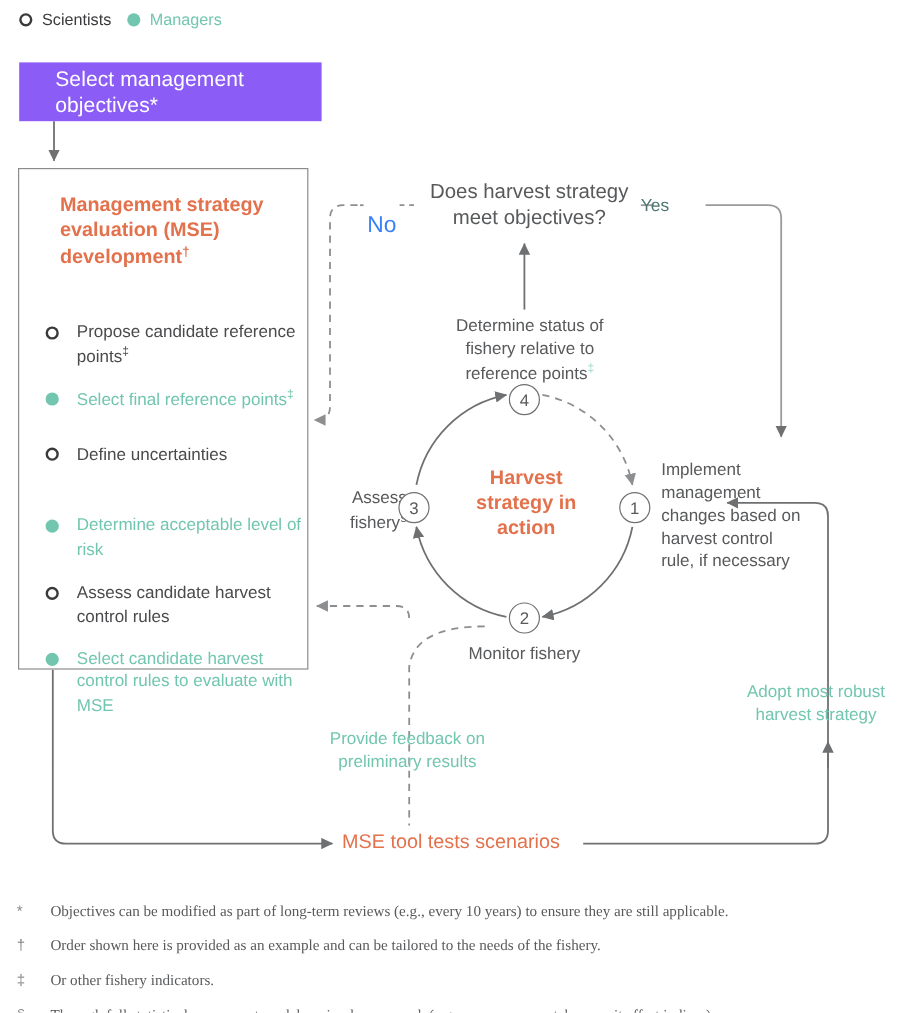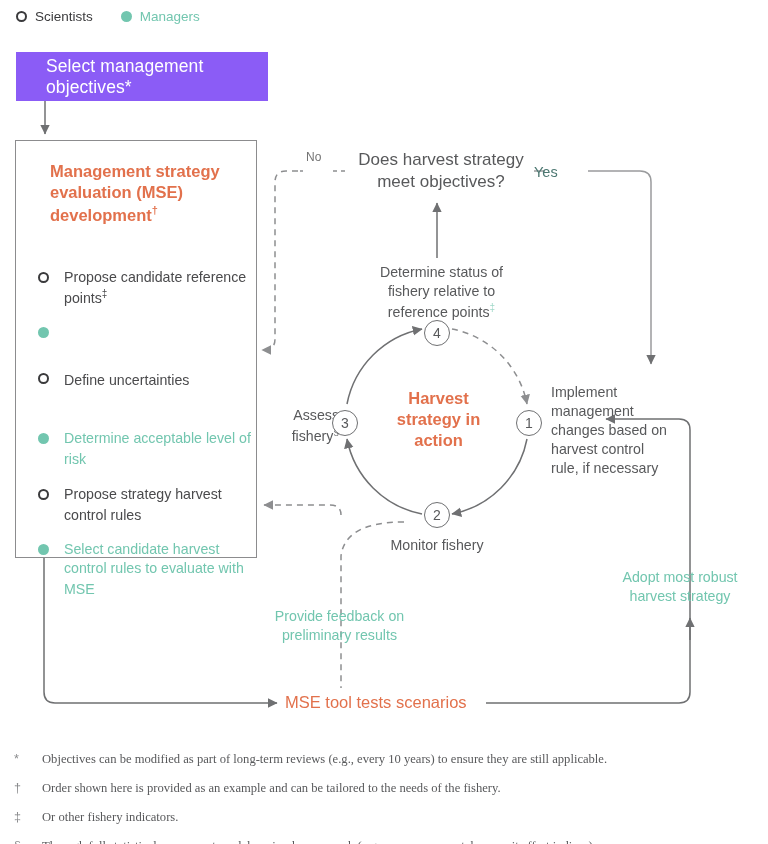--- a/index.html
+++ b/index.html
@@ -5,21 +5,21 @@
   html,body{margin:0;padding:0;}
   body{
     width:768px;height:844px;position:relative;background:#ffffff;
     font-family:"Liberation Sans", sans-serif;
     color:#58595b;overflow:hidden;
   }
   #stage{position:absolute;left:0;top:0;width:768px;height:844px;}
   #wires{position:absolute;left:0;top:0;width:768px;height:844px;pointer-events:none;}
 
   
-  .legend{position:absolute;left:16px;top:9px;display:flex;align-items:center;gap:28px;}
+  .legend{position:absolute;left:16px;top:9px;display:flex;align-items:center;gap:13px;}
   .leg{display:flex;align-items:center;gap:8px;font-size:13.5px;}
   .leg .dotx{width:11px;height:11px;border-radius:50%;box-sizing:border-box;}
   .leg.sci .dotx{border:2.4px solid #3a3a3c;background:#fff;}
   .leg.sci .lbl{color:#3a3a3c;}
   .leg.mgr .dotx{background:#72c6af;border:0;}
   .leg.mgr .lbl{color:#72c6af;}
 
   
   .objbar{
     position:absolute;left:16px;top:52px;width:252px;height:49px;
@@ -47,21 +47,21 @@
   .step.sci .bul{border:2.2px solid #3a3a3c;background:#fff;}
   .step.mgr .bul{background:#72c6af;border:0;}
   .step .txt{font-size:14.2px;line-height:1.33;display:block;}
   .step.sci .txt{color:#4a4a4c;}
   .step.mgr .txt{color:#72c6af;}
   .step .txt sup{font-size:10px;}
 
   
   .lbl-abs{position:absolute;font-size:14.2px;line-height:1.33;color:#58595b;}
   .q-title{left:341px;top:149px;width:200px;text-align:center;font-size:17px;line-height:1.27;color:#58595b;}
-  .no-lbl{left:306px;top:150px;font-size:12px;color:#737373;}
+  .no-lbl{left:306px;top:175px;font-size:19px;color:#3b82f6;}
   .yes-lbl{left:534px;top:163px;font-size:14.5px;color:#4d7872;}
   .determine{left:364px;top:263px;width:155px;text-align:center;}
   .determine sup{font-size:10px;color:#9fd8c8;}
   .implement{left:551px;top:383px;width:120px;}
   .assess{left:277px;top:406px;width:62px;text-align:right;}
   .assess sup{font-size:10px;}
   .monitor{left:381px;top:536px;width:112px;text-align:center;}
   .adopt{left:600px;top:568px;width:160px;text-align:center;color:#72c6af;}
   .feedback{left:262px;top:607px;width:155px;text-align:center;color:#72c6af;}
   .msetool{left:285px;top:692px;color:#e2714c;font-weight:normal;font-size:16.5px;}
@@ -165,32 +165,33 @@
     <span>development</span><sup>†</sup>
   </div>
 
   <div class="steps">
     <div class="step sci" style="margin-bottom:16px;margin-top:32px;">
       <span class="bul"></span>
       <span class="txt"><span>Propose candidate reference points</span><sup>‡</sup></span>
     </div>
     <div class="step mgr" style="margin-bottom:16px;">
       <span class="bul"></span>
+      <span class="txt"><span>Select final reference points</span><sup>‡</sup></span>
     </div>
     <div class="step sci" style="margin-bottom:30px;">
       <span class="bul"></span>
       <span class="txt"><span>Define uncertainties</span><sup></sup></span>
     </div>
     <div class="step mgr" style="margin-bottom:16px;">
       <span class="bul"></span>
       <span class="txt"><span>Determine acceptable level of risk</span><sup></sup></span>
     </div>
     <div class="step sci" style="margin-bottom:16px;">
       <span class="bul"></span>
-      <span class="txt"><span>Propose strategy harvest control rules</span><sup></sup></span>
+      <span class="txt"><span>Assess candidate harvest control rules</span><sup></sup></span>
     </div>
     <div class="step mgr">
       <span class="bul"></span>
       <span class="txt"><span>Select candidate harvest control rules to evaluate with MSE</span><sup></sup></span>
     </div>
   </div>
 
   <div class="lbl-abs q-title">Does harvest strategy meet objectives?</div>
   <div class="lbl-abs no-lbl">No</div>
   <div class="lbl-abs yes-lbl">Yes</div>

